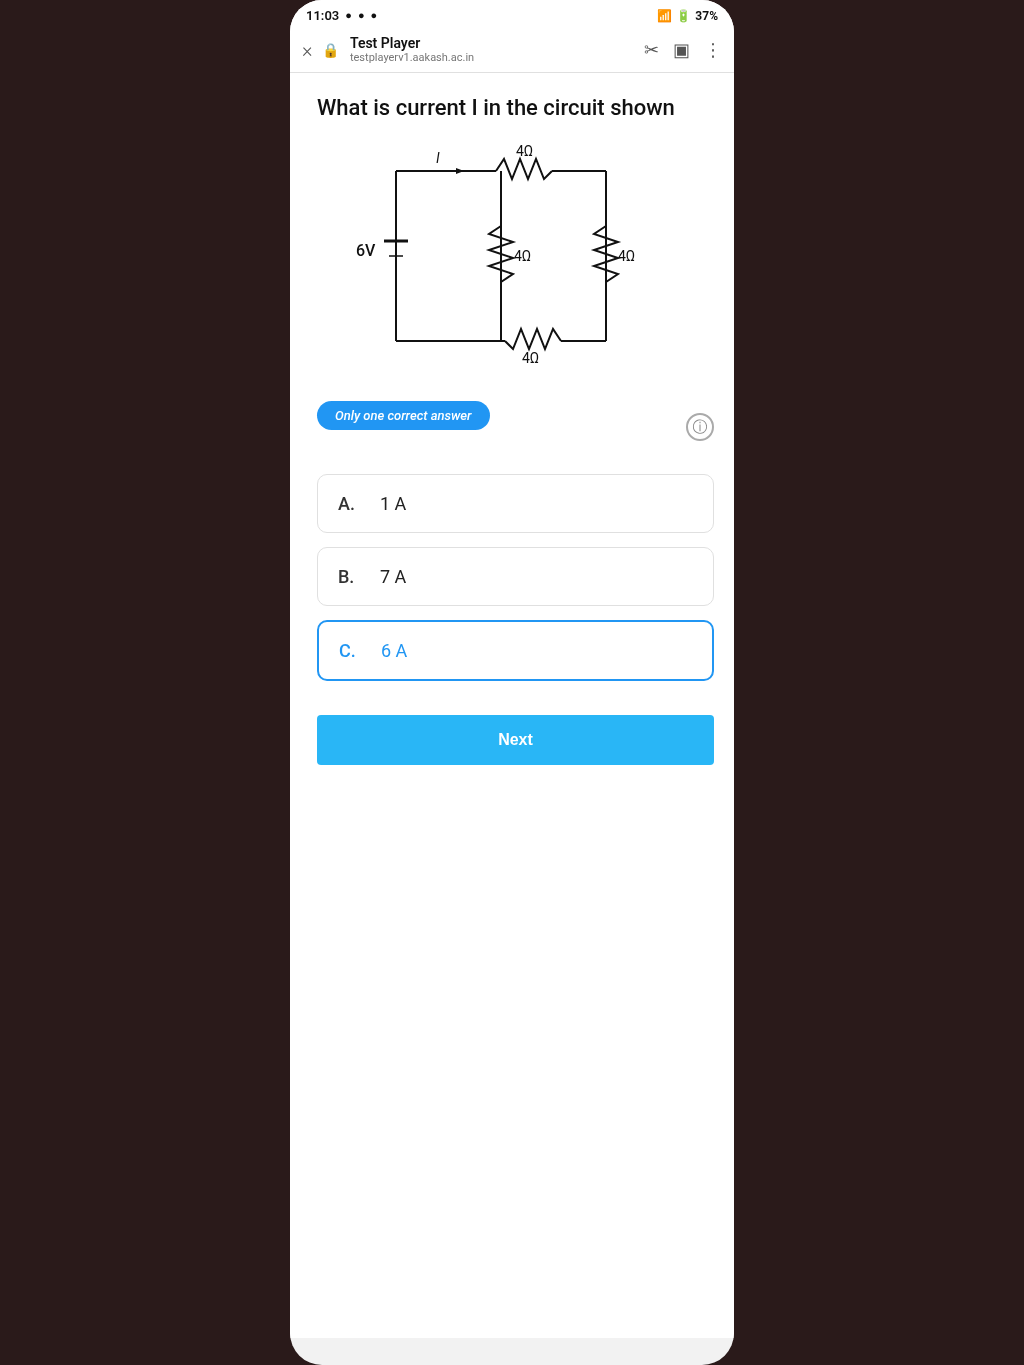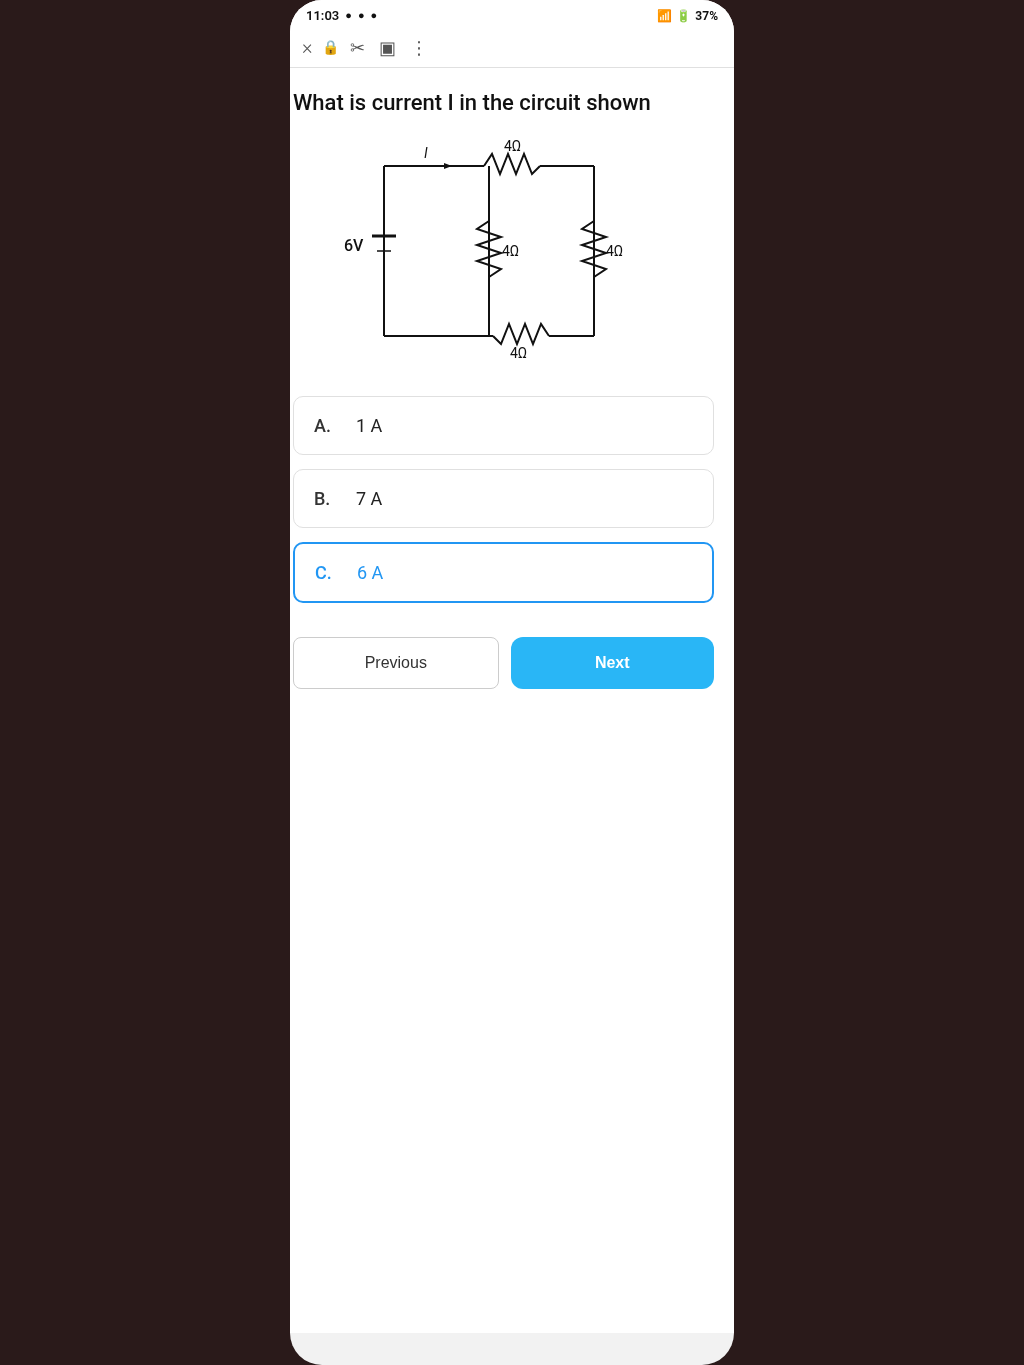--- a/index.html
+++ b/index.html
@@ -59,21 +59,21 @@
       color: #555;
     }
     .browser-title-block { flex: 1; }
     .browser-title { font-size: 14px; font-weight: 600; color: #111; }
     .browser-url { font-size: 11px; color: #777; }
     .browser-actions { display: flex; align-items: center; gap: 14px; color: #555; font-size: 18px; }
 
     
     .content {
       background: #fff;
-      padding: 20px 20px 0 3px;
+      padding: 20px 20px 0 27px;
       min-height: calc(1365px - 100px);
     }
 
     
     .question-text {
       font-size: 22px;
       font-weight: 500;
       color: #111;
       line-height: 1.35;
       margin-bottom: 18px;
@@ -150,21 +150,21 @@
       font-size: 16px;
       font-weight: 500;
       color: #333;
       cursor: pointer;
       text-align: center;
     }
     .btn-next {
       flex: 1;
       border: none;
       background: #29b6f6;
-      border-radius: 12px;
+      border-radius: 4px;
       padding: 16px;
       font-size: 16px;
       font-weight: 600;
       color: #fff;
       cursor: pointer;
       text-align: center;
     }
   </style>
 </head>
 <body>
@@ -181,20 +181,24 @@
     <div class="status-right">
       <span>📶</span>
       <span>🔋</span>
       <span class="battery-text">37%</span>
     </div>
   </div>
 
   <div class="browser-bar">
     <span class="close-btn">×</span>
     <span class="lock-icon">🔒</span>
+    <div class="browser-title-block">
+      <div class="browser-title">Test Player</div>
+      <div class="browser-url">testplayerv1.aakash.ac.in</div>
+    </div>
     <div class="browser-actions">
       <span>✂</span>
       <span>▣</span>
       <span>⋮</span>
     </div>
   </div>
 
   <div class="content">
 
     <div class="question-text">What is current I in the circuit shown</div>
@@ -242,20 +246,24 @@
         <text x="90" y="22" font-size="14" font-style="italic" fill="#111">I</text>
         <line x1="90" y1="30" x2="110" y2="30" stroke="#111" stroke-width="2"></line>
         <polygon points="110,27 110,33 118,30" fill="#111"></polygon>
 
         <text x="170" y="15" font-size="14" fill="#111">4Ω</text>
 
         <text x="176" y="222" font-size="14" fill="#111">4Ω</text>
       </svg>
     </div>
 
+    <div style="display:flex; justify-content:space-between; align-items:center; margin-bottom: 20px;">
+      <div class="answer-badge">Only one correct answer</div>
+      <div class="info-icon">ⓘ</div>
+    </div>
 
     <div class="options-list">
 
       <div class="option-item">
         <span class="option-label">A.</span>
         <span class="option-value">1 A</span>
       </div>
 
       <div class="option-item">
         <span class="option-label">B.</span>
@@ -263,19 +271,18 @@
       </div>
 
       <div class="option-item selected">
         <span class="option-label" style="color:#2196F3;">C.</span>
         <span class="option-value" style="color:#2196F3;">6 A</span>
       </div>
 
     </div>
 
     <div class="nav-buttons">
-      <button class="btn-prev">Previous</button>
       <button class="btn-next">Next</button>
     </div>
 
   </div>
 
 </div>
 
 </body></html>

